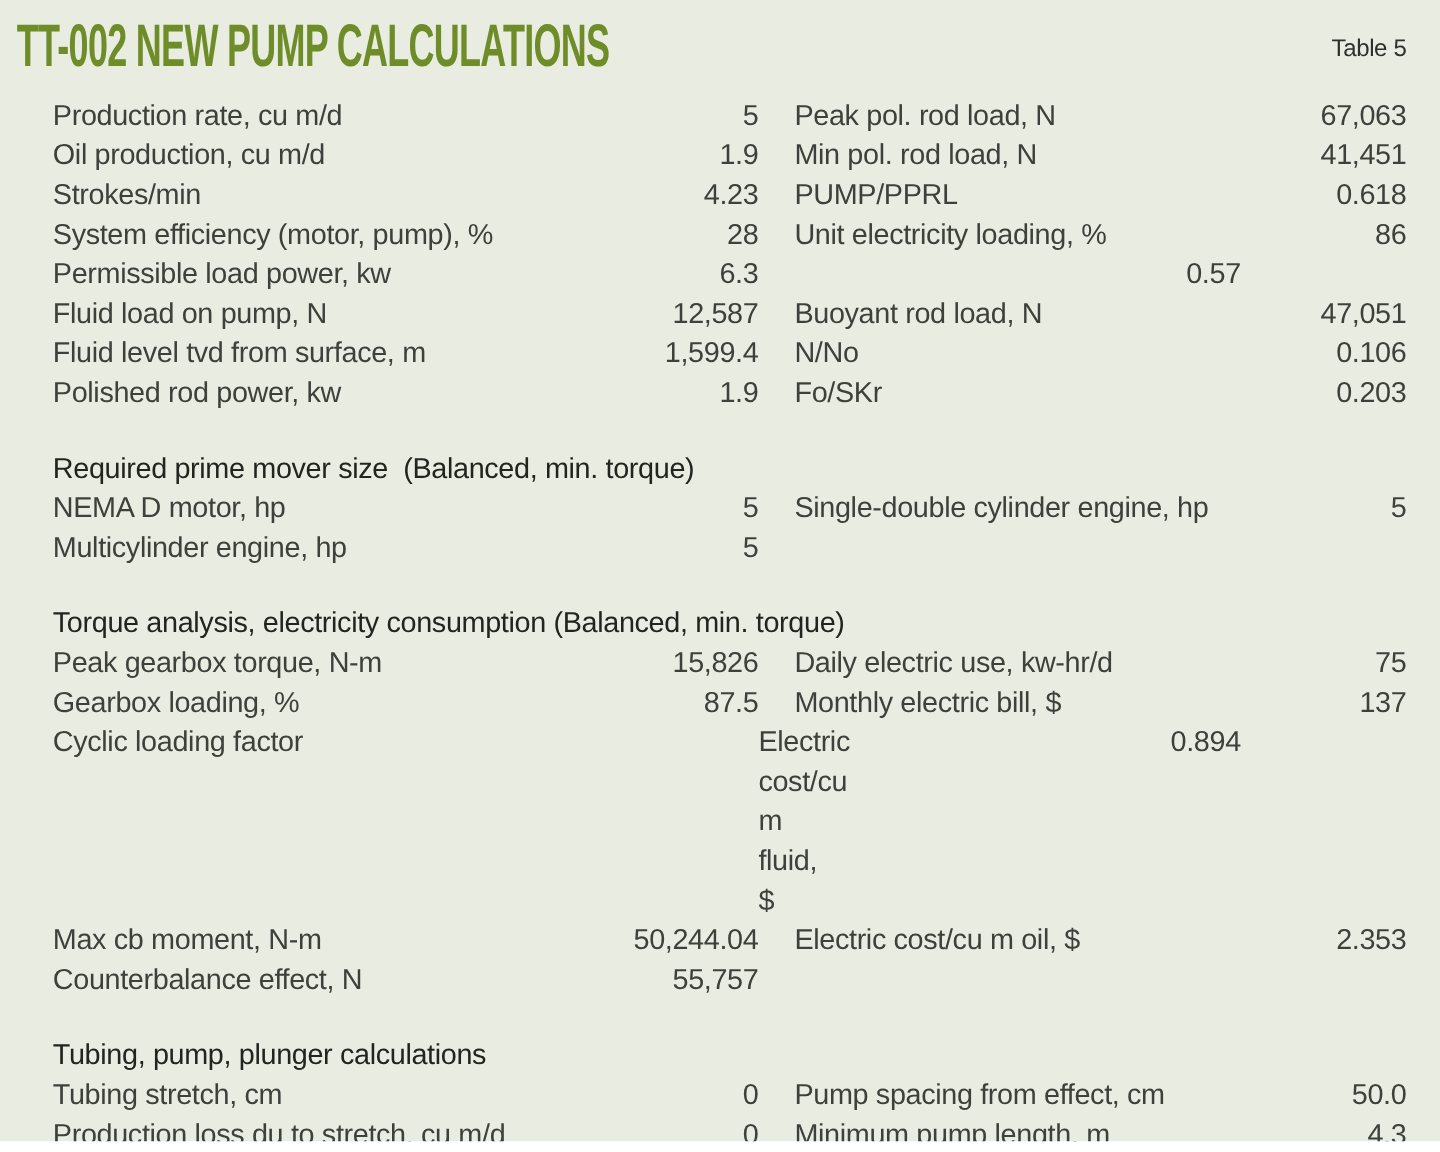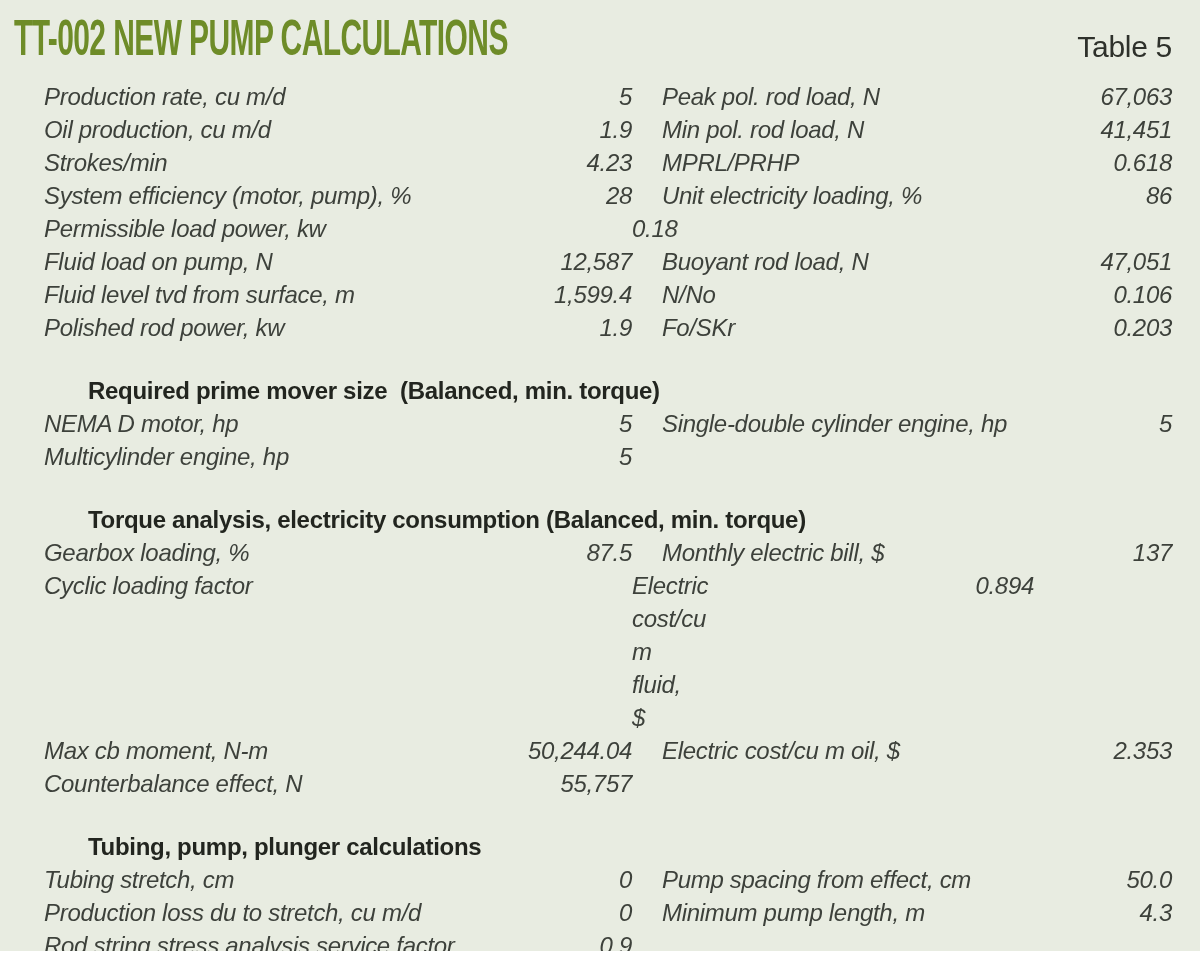--- a/index.html
+++ b/index.html
@@ -25,48 +25,46 @@
     color: var(--title, #6e8c28);
     font-size: 50px;
     font-weight: bold;
     line-height: 44px;
     letter-spacing: -1px;
     white-space: nowrap;
     transform: scaleX(0.60);
     transform-origin: left top;
   }
   .table-label {
-    font-size: 30px;
+    font-size: 20px;
     color: var(--tlabel, #2e312b);
     letter-spacing: -0.3px;
     margin-top: 14px;
     white-space: nowrap;
   }
   .data-table {
     margin-left: 30px;
     margin-top: 6px;
     width: 1128px;
     color: var(--text, #3d413b);
     font-size: 24px;
     letter-spacing: -0.3px;
   }
   .sec-header {
-    font-weight: bold;
+    font-weight: normal;
     color: var(--heading, #22251f);
     line-height: 33px;
     margin-top: 30px;
     white-space: pre-wrap; 
-    margin-left: 44px;
   }
   .row {
     display: grid;
     grid-template-columns: 440px 148px 30px 372px 138px;
     line-height: 33px;
     align-items: start;
-    font-style: italic;
   }
   .cell.label { white-space: pre-line; }
   .cell.value { text-align: right; }
 </style>
 </head>
 <body>
 
 <div class="page">
   <header class="masthead">
     <h1 class="page-title">TT-002 NEW PUMP CALCULATIONS</h1>
@@ -86,34 +84,35 @@
     <div class="cell label">Oil production, cu m/d</div>
     <div class="cell value">1.9</div>
     <div class="cell gap"></div>
     <div class="cell label">Min pol. rod load, N</div>
     <div class="cell value">41,451</div>
   </div>
         <div class="row">
     <div class="cell label">Strokes/min</div>
     <div class="cell value">4.23</div>
     <div class="cell gap"></div>
-    <div class="cell label">MPRL/PRHP</div>
+    <div class="cell label">PUMP/PPRL</div>
     <div class="cell value">0.618</div>
   </div>
         <div class="row">
     <div class="cell label">System efficiency (motor, pump), %</div>
     <div class="cell value">28</div>
     <div class="cell gap"></div>
     <div class="cell label">Unit electricity loading, %</div>
     <div class="cell value">86</div>
   </div>
         <div class="row">
     <div class="cell label">Permissible load power, kw</div>
-    <div class="cell gap"></div>
-    <div class="cell value">0.18</div>
+    <div class="cell value">6.3</div>
+    <div class="cell gap"></div>
+    <div class="cell value">0.57</div>
   </div>
         <div class="row">
     <div class="cell label">Fluid load on pump, N</div>
     <div class="cell value">12,587</div>
     <div class="cell gap"></div>
     <div class="cell label">Buoyant rod load, N</div>
     <div class="cell value">47,051</div>
   </div>
         <div class="row">
     <div class="cell label">Fluid level tvd from surface, m</div>
@@ -142,20 +141,27 @@
         <div class="row">
     <div class="cell label">Multicylinder engine, hp</div>
     <div class="cell value">5</div>
     <div class="cell gap"></div>
     <div class="cell label"></div>
     <div class="cell value"></div>
   </div>
       </section>
       <section class="tbl-section">
         <div class="sec-header">Torque analysis, electricity consumption (Balanced, min. torque)</div>
+        <div class="row">
+    <div class="cell label">Peak gearbox torque, N-m</div>
+    <div class="cell value">15,826</div>
+    <div class="cell gap"></div>
+    <div class="cell label">Daily electric use, kw-hr/d</div>
+    <div class="cell value">75</div>
+  </div>
         <div class="row">
     <div class="cell label">Gearbox loading, %</div>
     <div class="cell value">87.5</div>
     <div class="cell gap"></div>
     <div class="cell label">Monthly electric bill, $</div>
     <div class="cell value">137</div>
   </div>
         <div class="row">
     <div class="cell label">Cyclic loading factor</div>
     <div class="cell gap"></div>

